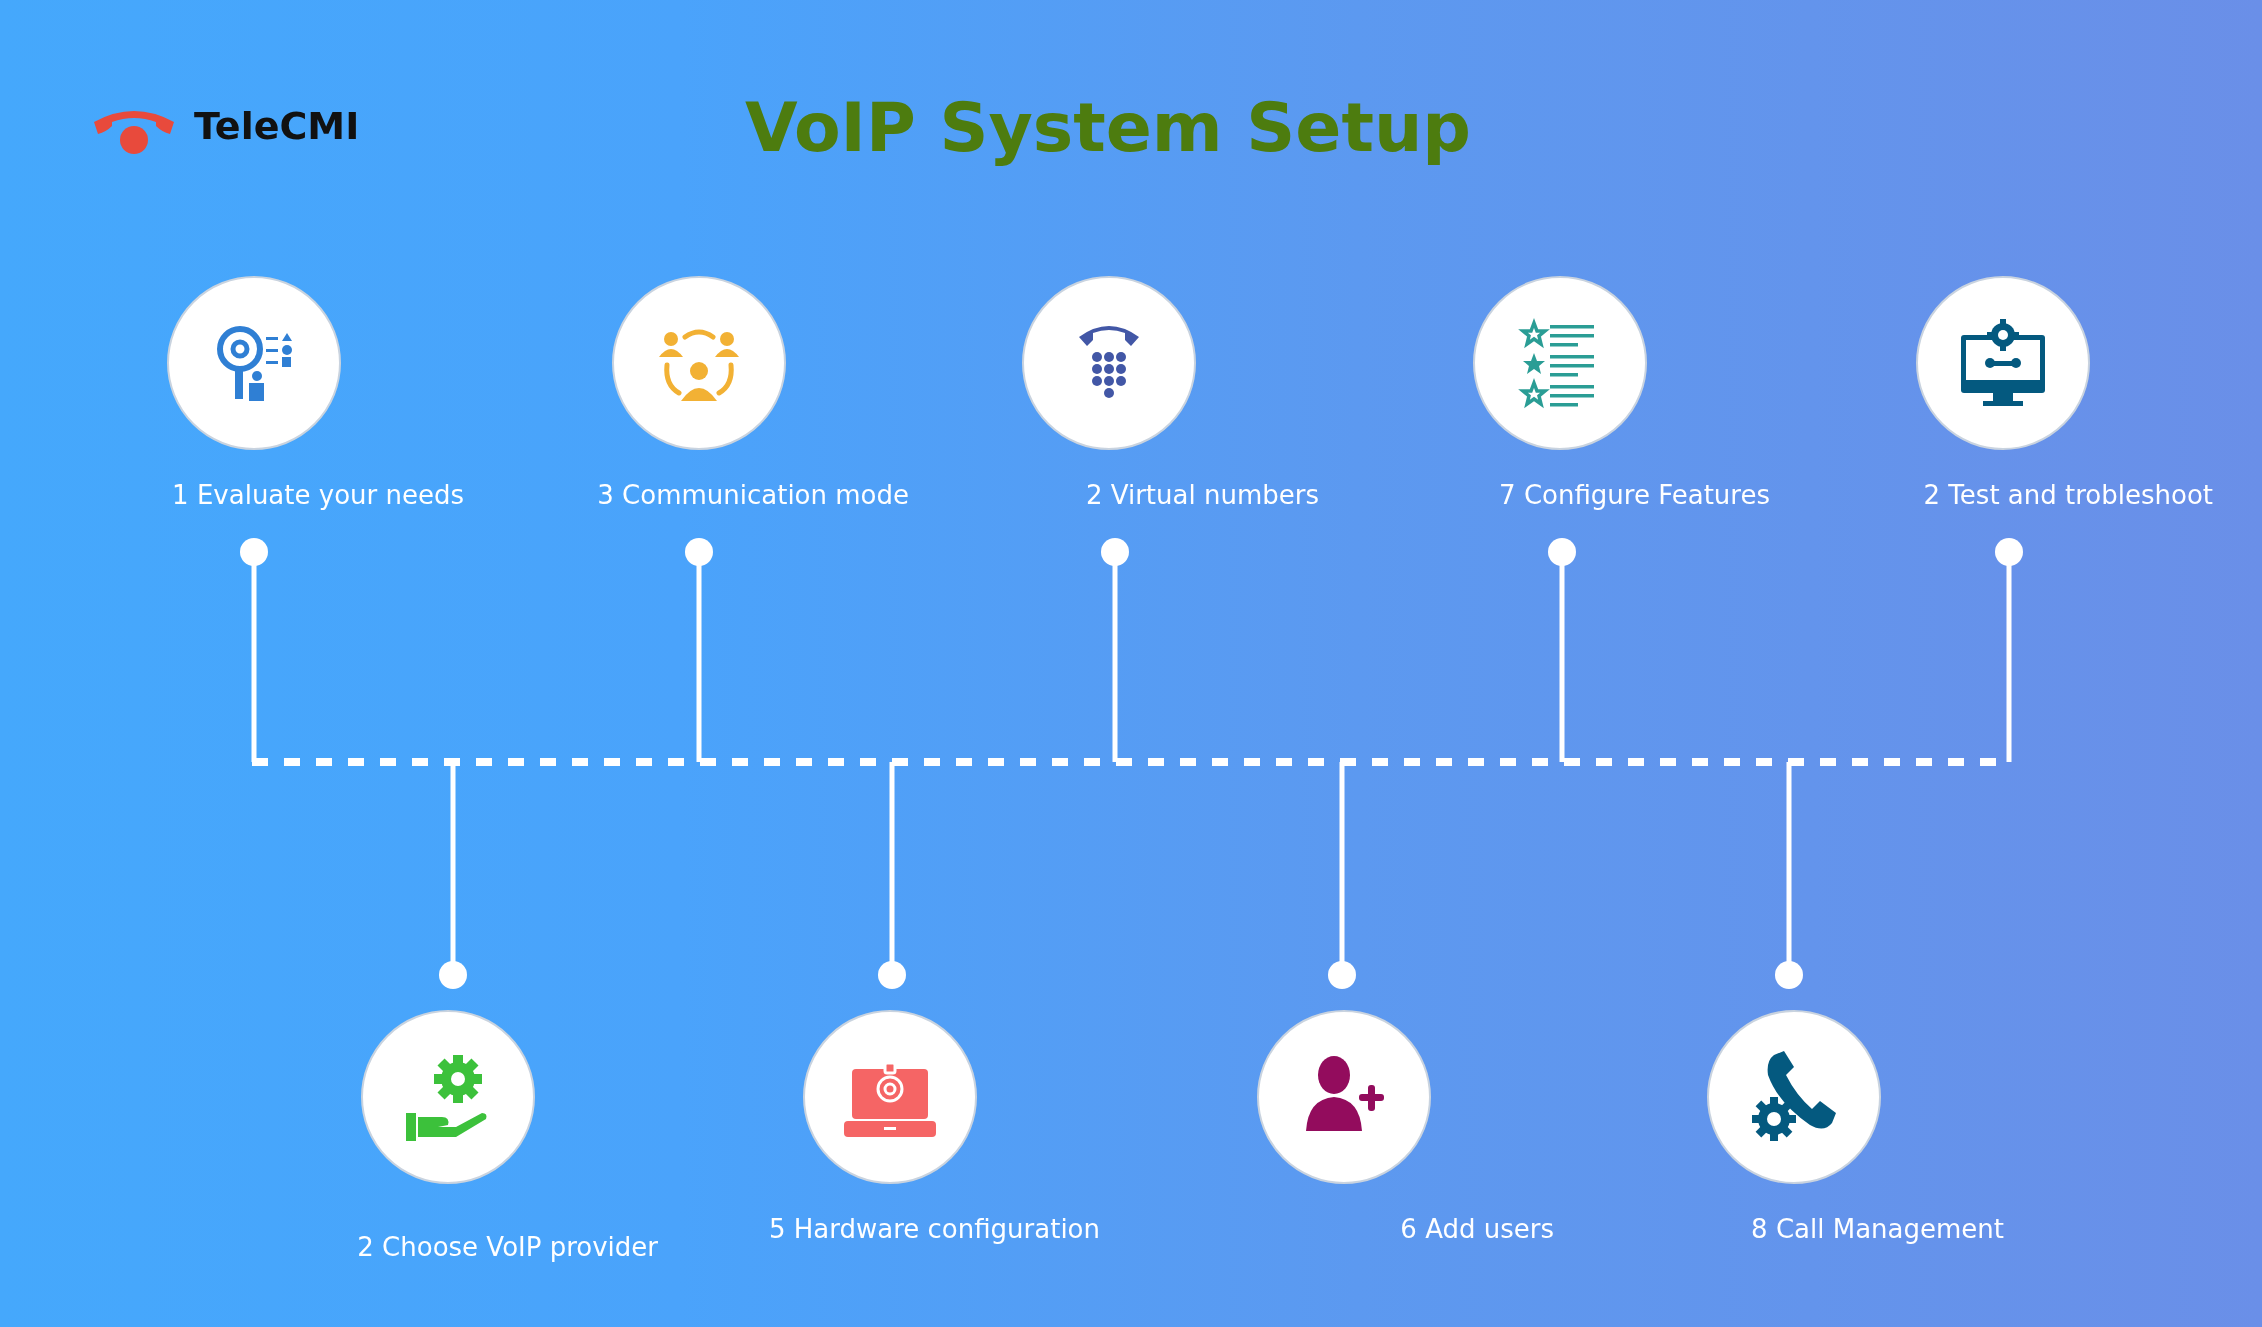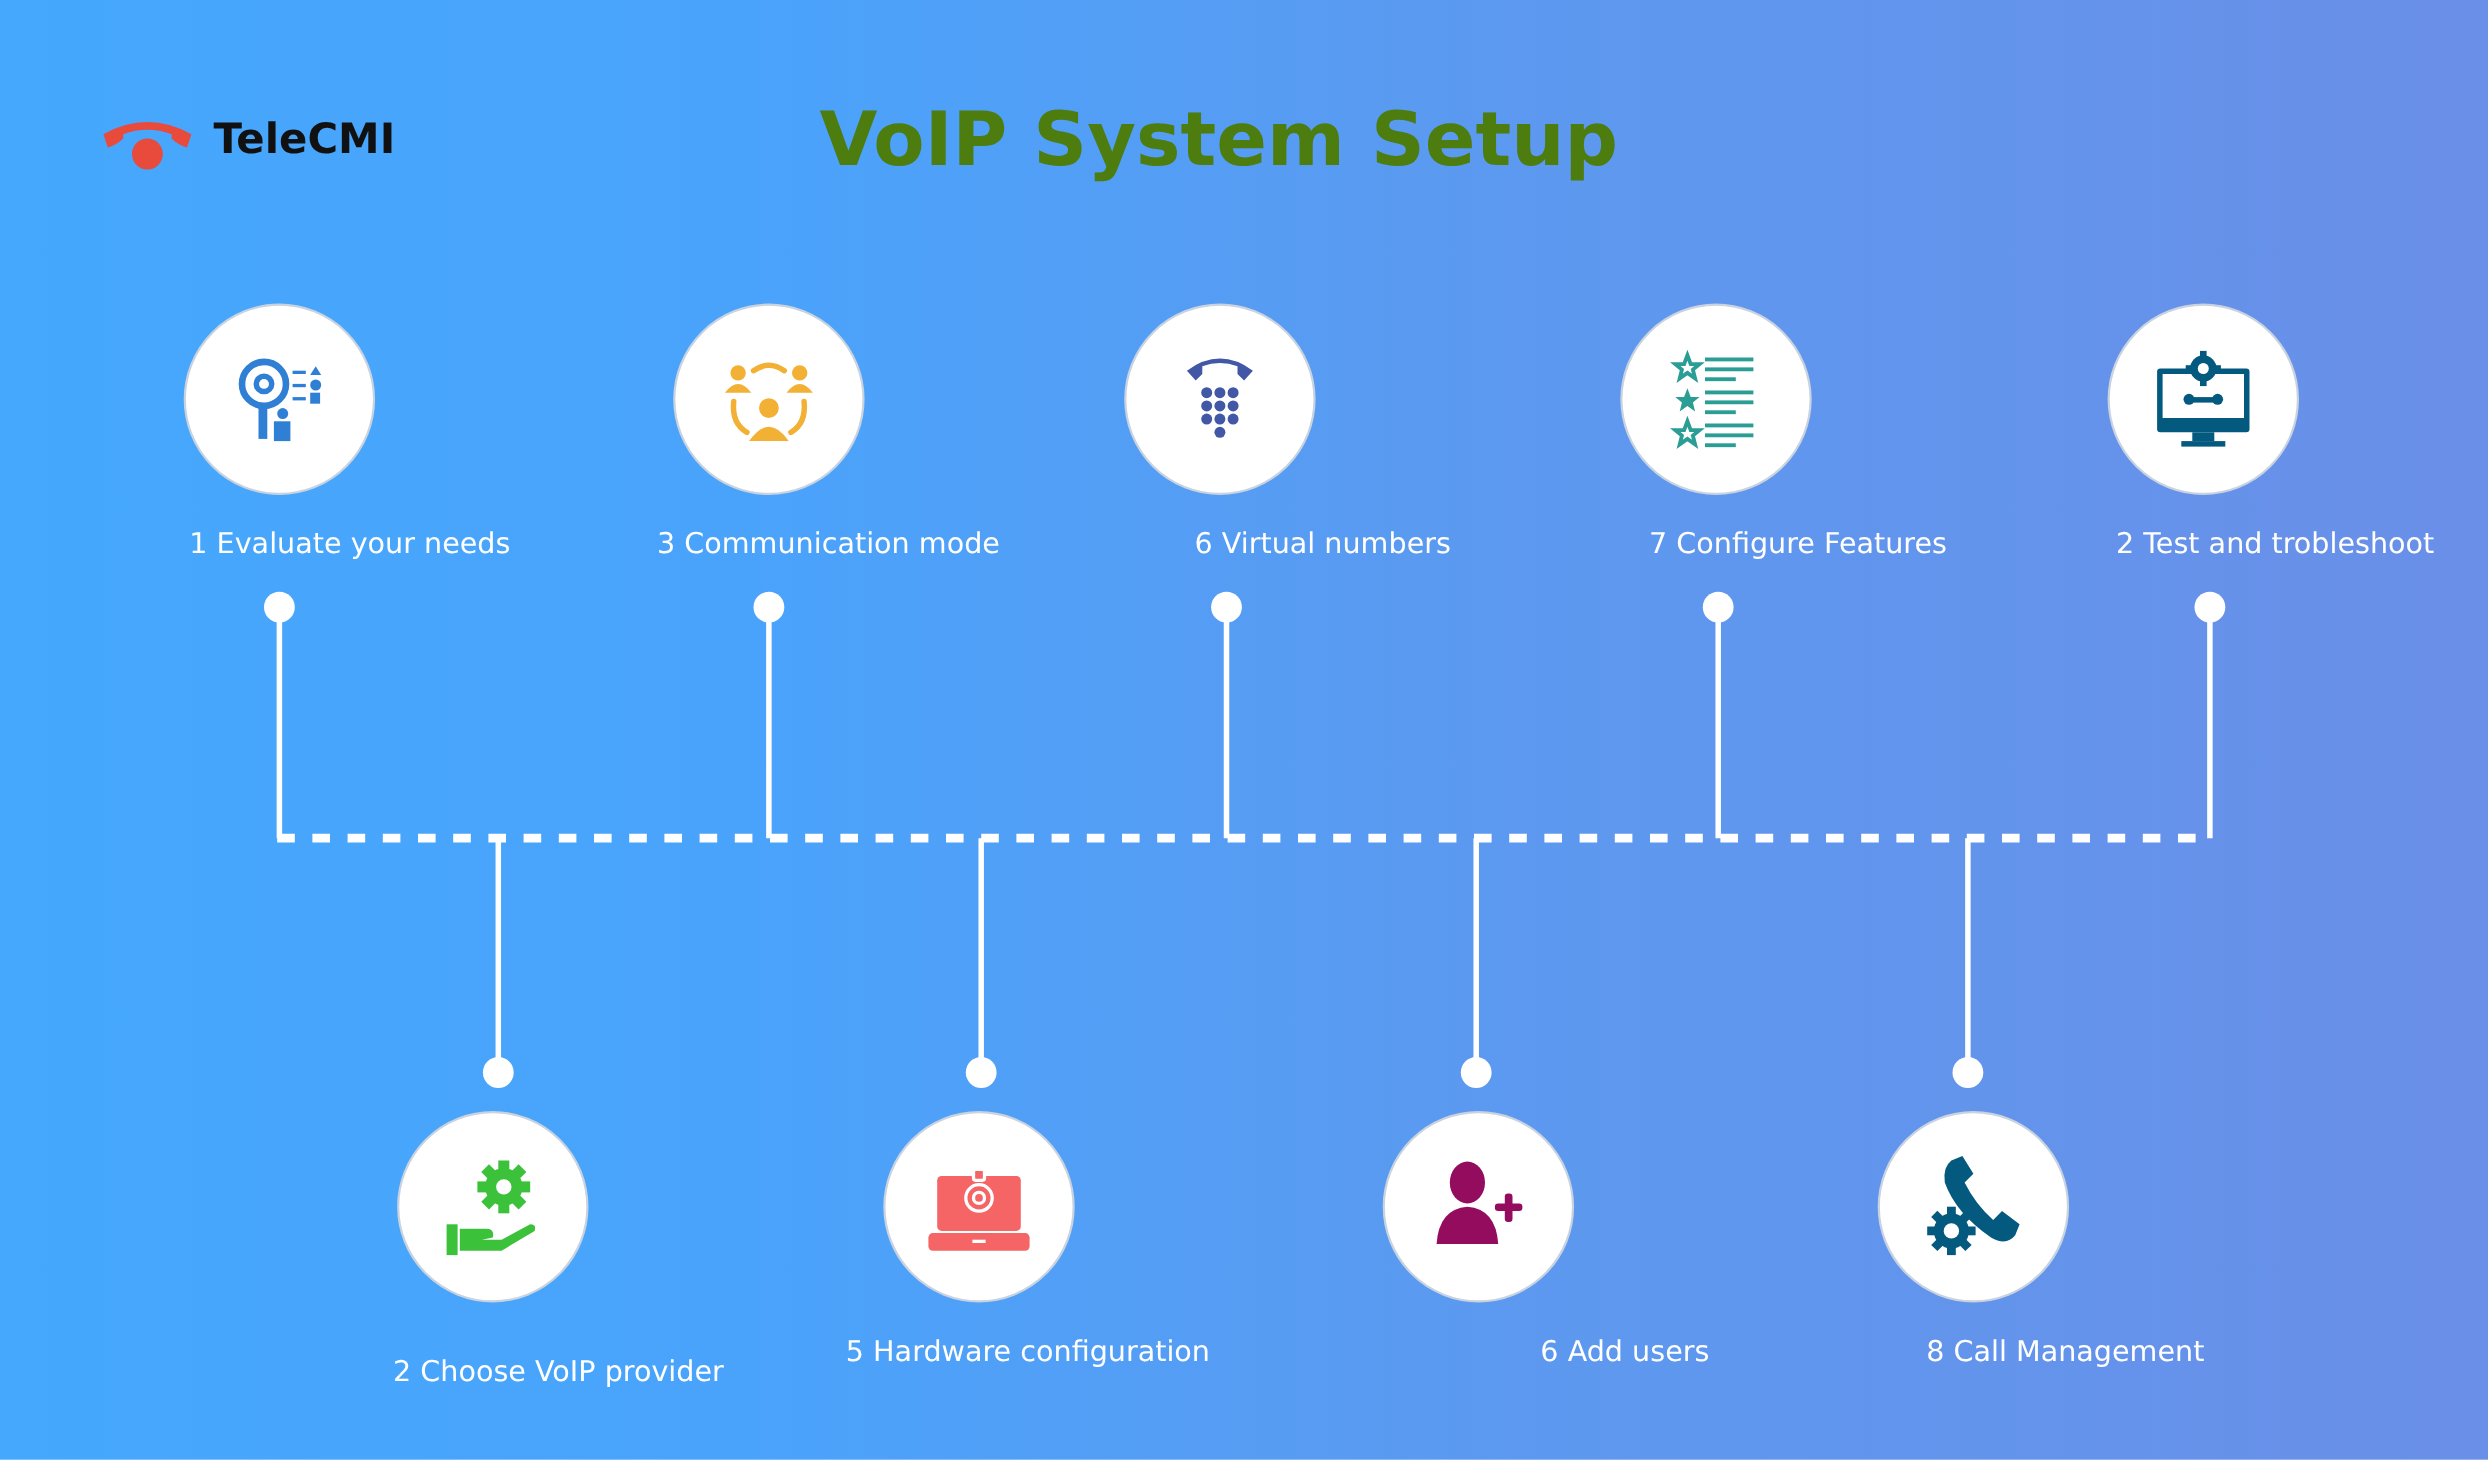--- a/index.html
+++ b/index.html
@@ -110,21 +110,21 @@
       <circle cx="38" cy="56" r="5"></circle>
         <circle cx="50" cy="56" r="5"></circle>
         <circle cx="62" cy="56" r="5"></circle>
       <circle cx="38" cy="68" r="5"></circle>
         <circle cx="50" cy="68" r="5"></circle>
         <circle cx="62" cy="68" r="5"></circle>
       <circle cx="50" cy="80" r="5"></circle>
     </g>
   </svg>
 </div>
-<div class="step-label" style="left:899px; top:480px;">6 Virtual numbers</div>
+<div class="step-label" style="left:899px; top:480px;">2 Virtual numbers</div>
 
 <div class="step-circle" style="left:1473px; top:276px;">
   <svg viewBox="0 0 100 100">
     <g fill="none" stroke="#2a9d95" stroke-width="3.5">
       <polygon points="24,10 27,18 35,18 29,23 31,31 24,26 17,31 19,23 13,18 21,18"></polygon>
       <polygon points="24,70 27,78 35,78 29,83 31,91 24,86 17,91 19,83 13,78 21,78"></polygon>
     </g>
     <polygon points="24,40 27,48 35,48 29,53 31,61 24,56 17,61 19,53 13,48 21,48" fill="#2a9d95"></polygon>
     <g fill="#2a9d95">
       <rect x="40" y="12" width="44" height="3.5"></rect>

